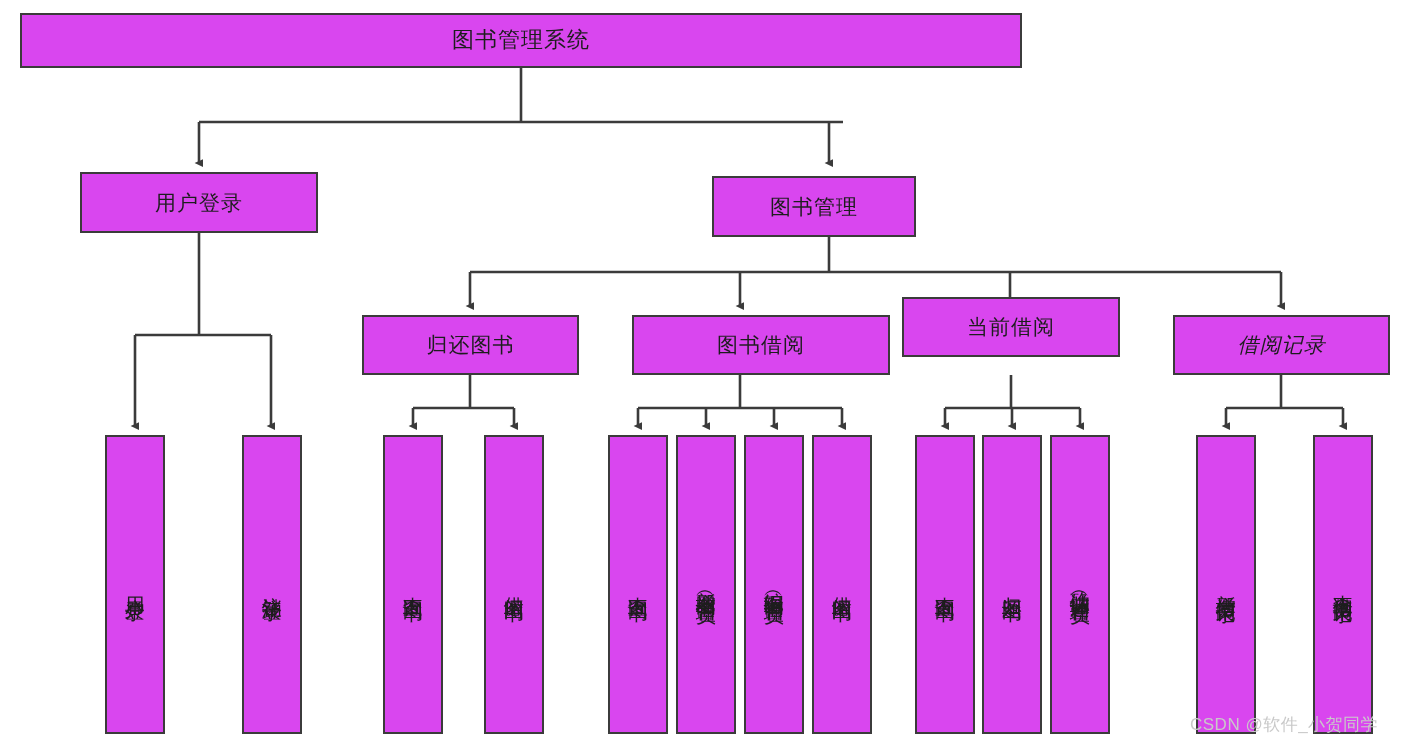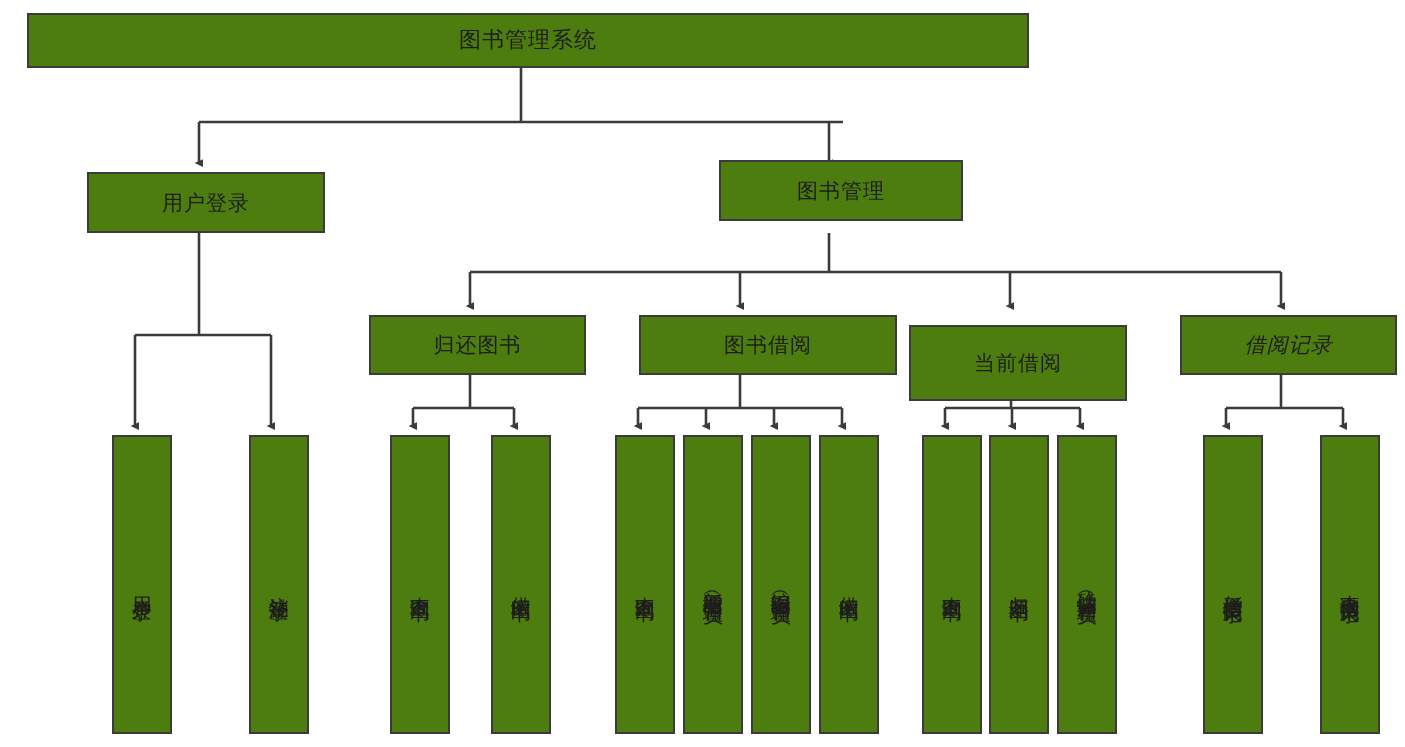--- a/index.html
+++ b/index.html
@@ -24,28 +24,27 @@
     left: 0;
     top: 0;
     width: 1405px;
     height: 747px;
     pointer-events: none;
   }
   .node {
     position: absolute;
     box-sizing: border-box;
     border: 2px solid #3b3b3b;
-    background: #4d7c0f;
+    background: #d946ef;
     display: flex;
     align-items: center;
     justify-content: center;
     text-align: center;
     color: #1d1d1d;
     z-index: 2;
-    margin-left: 7px;
   }
   .node.horiz {
     font-size: 21px;
     letter-spacing: 1px;
     line-height: 1.2;
   }
   .node.root {
     font-size: 22px;
   }
   .node.vert {
@@ -126,31 +125,31 @@
     </g>
   </svg>
 
   <div class="node horiz root" style="left:20px; top:13px; width:1002px; height:55px;">
     <span class="label">图书管理系统</span>
   </div>
 
   <div class="node horiz" style="left:80px; top:172px; width:238px; height:61px;">
     <span class="label">用户登录</span>
   </div>
-  <div class="node horiz" style="left:712px; top:160px; width:244px; height:61px;">
+  <div class="node horiz" style="left:712px; top:176px; width:204px; height:61px;">
     <span class="label">图书管理</span>
   </div>
 
   <div class="node horiz" style="left:362px; top:315px; width:217px; height:60px;">
     <span class="label">归还图书</span>
   </div>
   <div class="node horiz" style="left:632px; top:315px; width:258px; height:60px;">
     <span class="label">图书借阅</span>
   </div>
-  <div class="node horiz" style="left:902px; top:325px; width:218px; height:76px;align-items:center;">
+  <div class="node horiz" style="left:902px; top:297px; width:218px; height:60px;align-items:center;">
     <span class="label">当前借阅</span>
   </div>
   <div class="node horiz" style="left:1173px; top:315px; width:217px; height:60px;font-style:italic;">
     <span class="label">借阅记录</span>
   </div>
 
   <div class="node vert" style="left:105px; top:435px; width:60px; height:299px;">
     <span class="label">用户登录</span>
   </div>
   <div class="node vert" style="left:242px; top:435px; width:60px; height:299px;">
@@ -187,14 +186,15 @@
     <span class="label">确认归还（管理员）</span>
   </div>
 
   <div class="node vert" style="left:1196px; top:435px; width:60px; height:299px;">
     <span class="label">新增借阅记录</span>
   </div>
   <div class="node vert" style="left:1313px; top:435px; width:60px; height:299px;">
     <span class="label">查询借阅记录</span>
   </div>
 
+  <div class="watermark" style="left:1190px; top:713px;">CSDN @软件_小贺同学</div>
 
 </div>
 
 </body></html>

